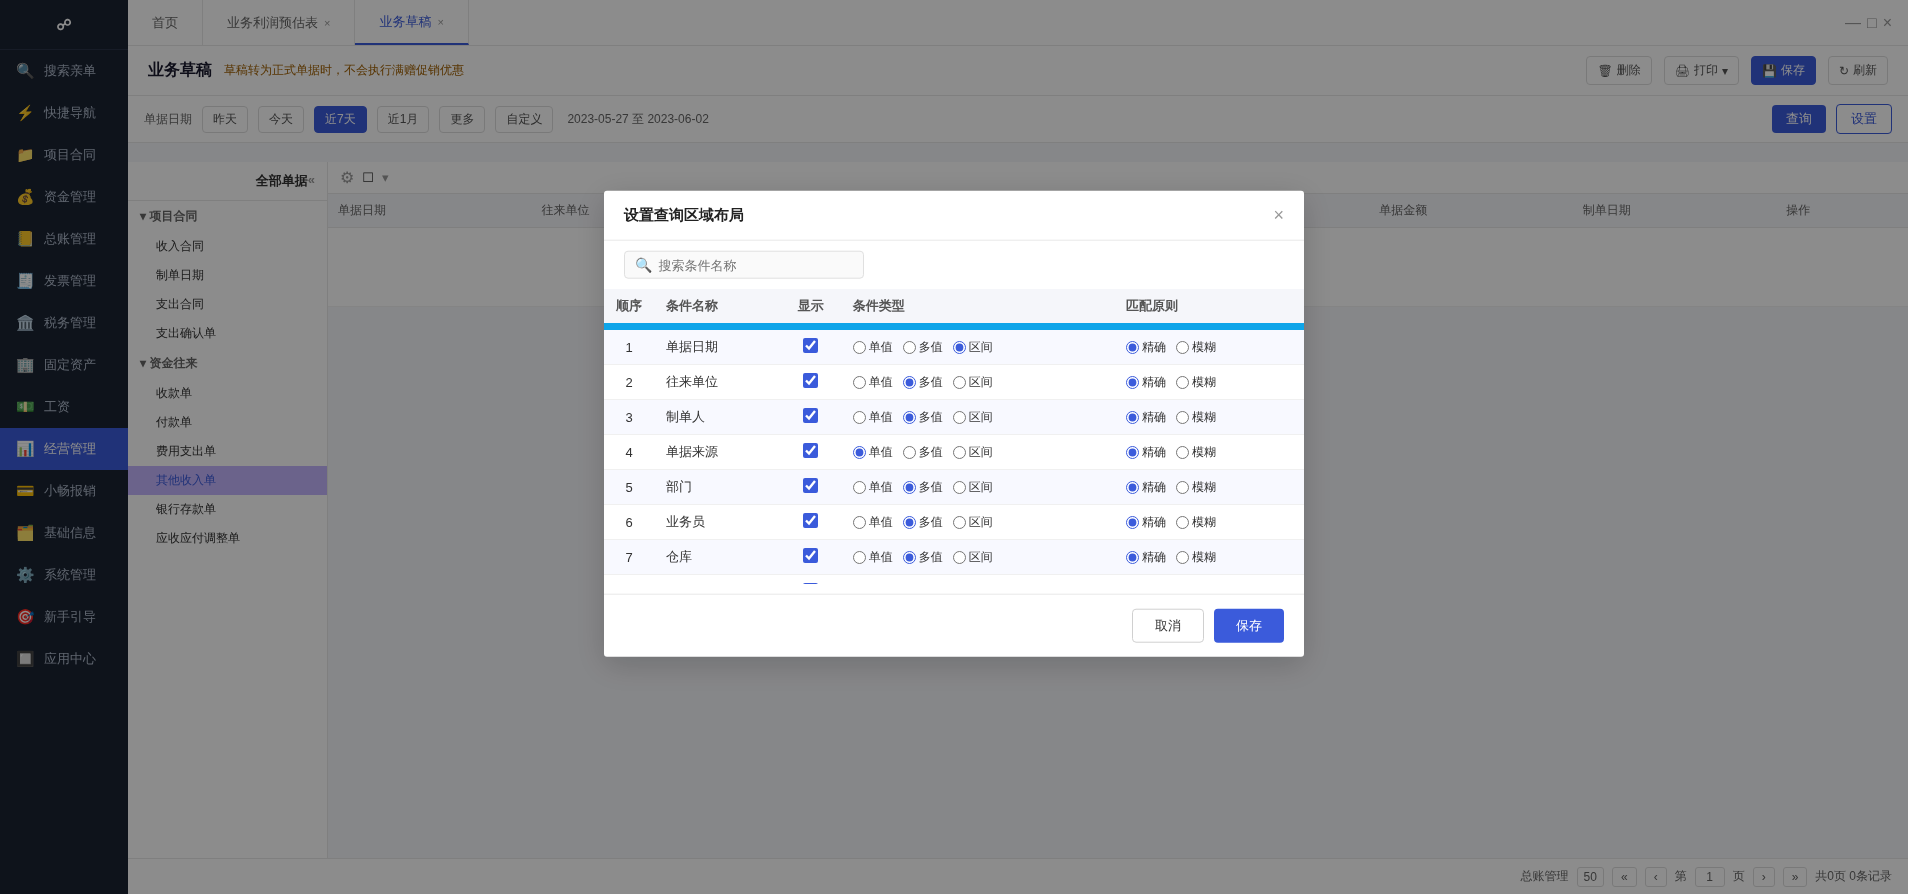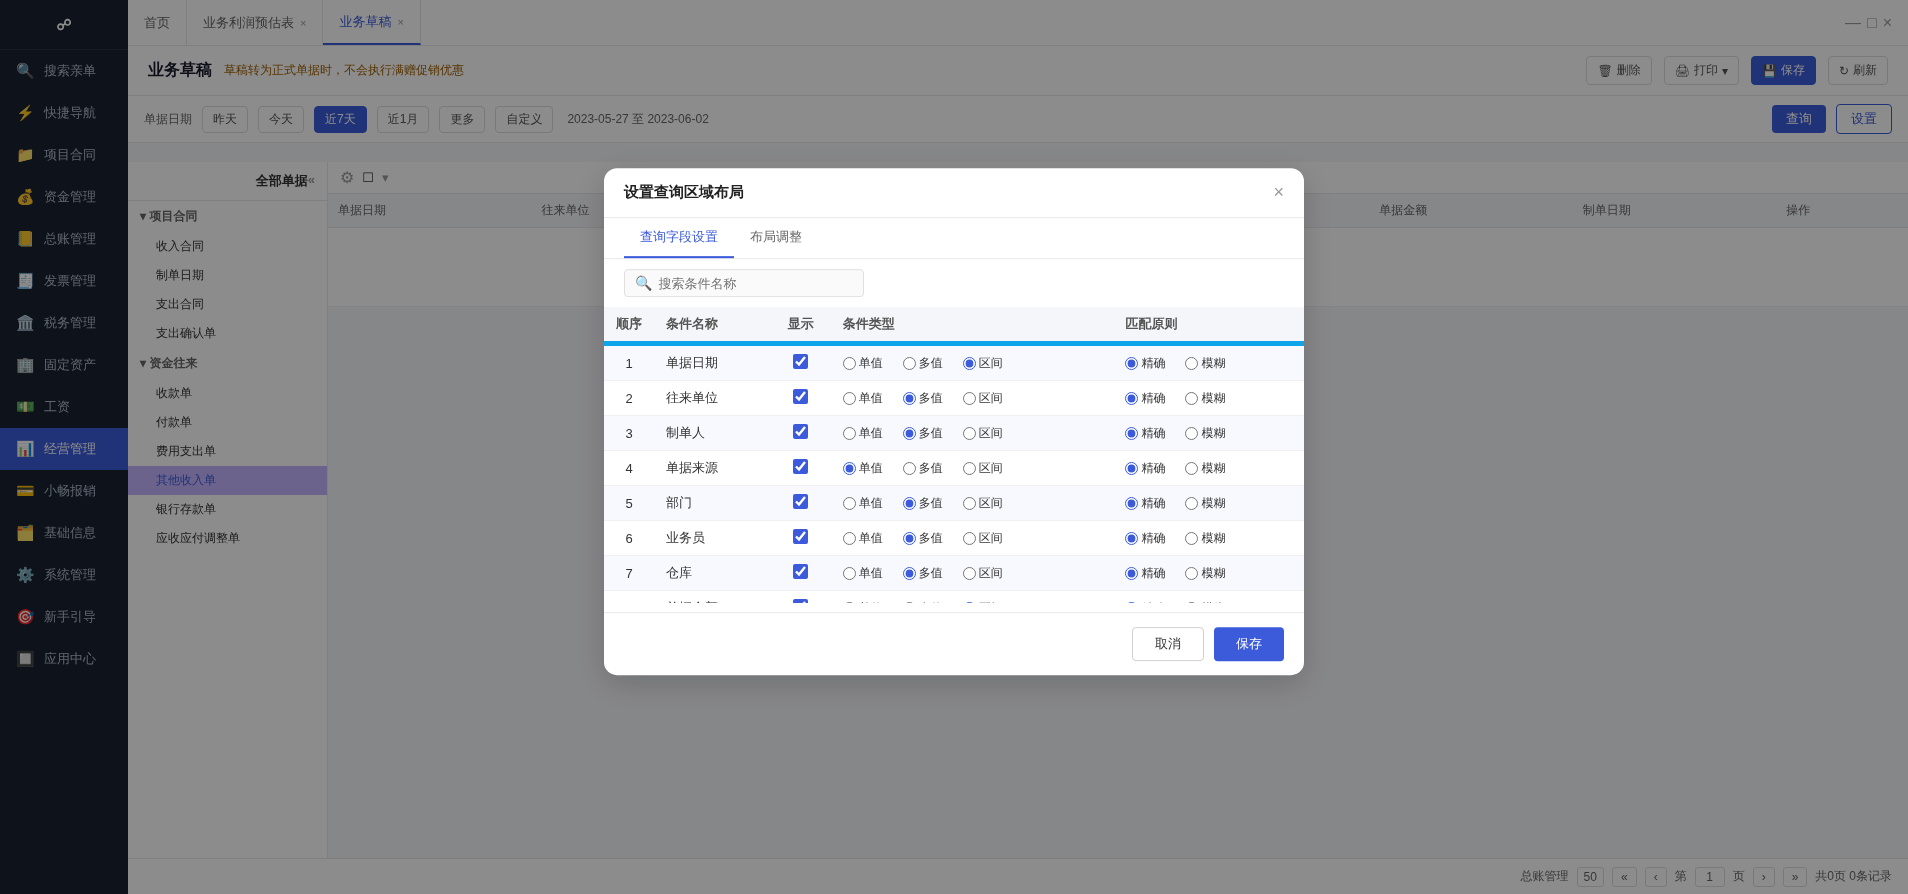--- a/index.html
+++ b/index.html
@@ -17,21 +17,21 @@
       padding: 12px 16px; cursor: pointer; display: flex; align-items: center; gap: 8px; font-size: 13px;
     }
     .sidebar-item.active { background: #3b5bdb; color: #fff; }
     .sidebar-item .icon { font-size: 15px; width: 20px; text-align: center; }
 
     
     .topnav {
       position: fixed; left: 128px; top: 0; right: 0; height: 46px; background: #fff; border-bottom: 1px solid #e8e8e8; display: flex; align-items: center; z-index: 10;
     }
     .tab {
-      padding: 0 16px; height: 100%; display: flex; align-items: center; font-size: 13px; cursor: pointer; border-right: 1px solid #e8e8e8; color: #666;
+      padding: 0 24px; height: 100%; display: flex; align-items: center; font-size: 13px; cursor: pointer; border-right: 1px solid #e8e8e8; color: #666;
     }
     .tab.active { color: #3b5bdb; border-bottom: 2px solid #3b5bdb; }
     .tab .close-btn { margin-left: 6px; color: #999; font-size: 11px; }
 
     
     .main {
       position: fixed; left: 128px; top: 46px; right: 0; bottom: 0; background: #f5f6fa; overflow: hidden;
     }
 
     
@@ -79,21 +79,21 @@
       position: absolute; left: 200px; right: 0; top: 0; bottom: 0; overflow: hidden; display: flex; flex-direction: column;
     }
 
     
     .overlay {
       position: fixed; top: 0; left: 0; right: 0; bottom: 0; background: rgba(0,0,0,0.45); z-index: 100;
     }
 
     
     .modal {
-      position: fixed; top: 50%; left: 50%; transform: translate(-50%, -55%); background: #fff; border-radius: 13px; z-index: 101; width: 700px; box-shadow: 0 8px 32px rgba(0,0,0,0.18);
+      position: fixed; top: 50%; left: 50%; transform: translate(-50%, -55%); background: #fff; border-radius: 3px; z-index: 101; width: 700px; box-shadow: 0 8px 32px rgba(0,0,0,0.18);
     }
     .modal-header {
       padding: 14px 20px; border-bottom: 1px solid #e8e8e8; display: flex; align-items: center; justify-content: space-between;
     }
     .modal-title { font-size: 15px; font-weight: bold; color: #222; }
     .modal-close { cursor: pointer; color: #999; font-size: 18px; }
     .modal-body { padding: 0 0 10px 0; }
 
     
     .modal-tabs { display: flex; border-bottom: 1px solid #e8e8e8; padding: 0 20px; }
@@ -103,32 +103,32 @@
     
     .modal-search { padding: 10px 20px; }
     .search-box {
       display: flex; align-items: center; border: 1px solid #e0e0e0; border-radius: 4px; padding: 5px 10px; gap: 6px; background: #fafafa; width: 240px;
     }
     .search-box input { border: none; outline: none; background: transparent; font-size: 13px; width: 180px; color: #666; }
     .search-icon { color: #bbb; font-size: 14px; }
 
     
     .modal-table { width: 100%; border-collapse: collapse; font-size: 13px; }
-    .modal-table thead th { background: #f5f6fa; padding: 8px 12px; text-align: left; border-bottom: 5px solid #0ea5e9; color: #555; font-weight: bold; font-size: 13px; }
+    .modal-table thead th { background: #f5f6fa; padding: 8px 12px; text-align: left; border-bottom: 7px solid #0ea5e9; color: #555; font-weight: bold; font-size: 13px; }
     .modal-table tbody tr { border-bottom: 1px solid #f0f0f0; }
     .modal-table tbody tr:nth-child(odd) { background: #f8f9ff; }
     .modal-table tbody tr:nth-child(even) { background: #fff; }
     .modal-table td { padding: 8px 12px; }
     .modal-table td:first-child { text-align: center; width: 50px; }
 
     
     .cb { width: 15px; height: 15px; accent-color: #3b5bdb; }
 
     
-    .radio-group { display: flex; align-items: center; gap: 20px; }
+    .radio-group { display: flex; align-items: center; gap: 10px; }
     .radio-label { display: flex; align-items: center; gap: 3px; cursor: pointer; font-size: 12px; }
     .radio-label input[type="radio"] { accent-color: #3b5bdb; }
 
     
     .modal-table-wrapper { max-height: 295px; overflow-y: auto; }
 
     
     .modal-footer {
       padding: 14px 20px; border-top: 1px solid #e8e8e8; display: flex; justify-content: flex-end; gap: 10px;
     }
@@ -370,24 +370,20 @@
 
 <div class="overlay"></div>
 
 <div class="modal">
   <div class="modal-header">
     <span class="modal-title">设置查询区域布局</span>
     <span class="modal-close">×</span>
   </div>
   <div class="modal-body">
 
-    <div class="modal-tabs">
-      <div class="modal-tab active">查询字段设置</div>
-      <div class="modal-tab">布局调整</div>
-    </div>
 
     <div class="modal-search">
       <div class="search-box">
         <span class="search-icon">🔍</span>
         <input type="text" placeholder="搜索条件名称" style="">
       </div>
     </div>
 
     <div class="modal-table-wrapper">
       <table class="modal-table">

